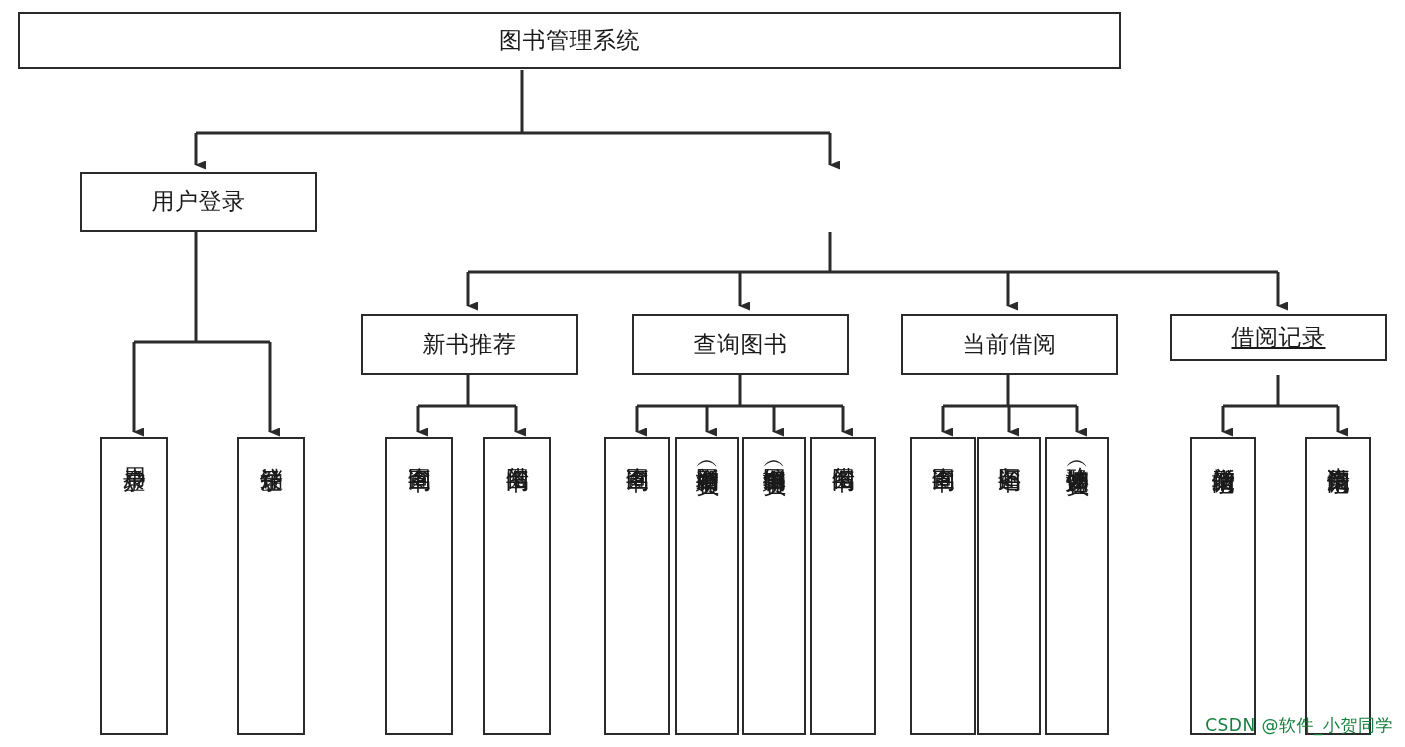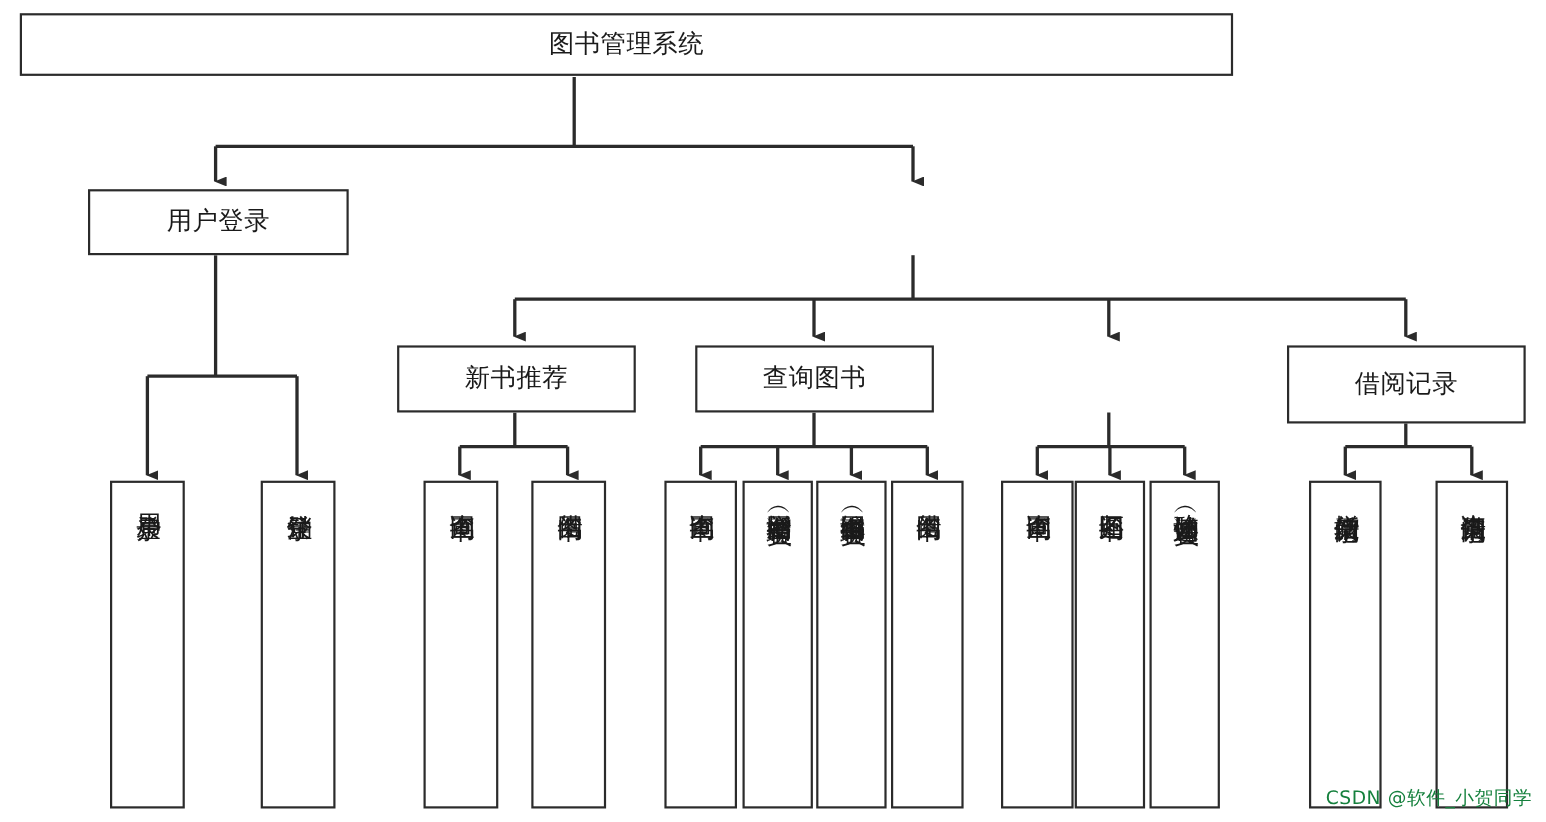--- a/index.html
+++ b/index.html
@@ -137,22 +137,25 @@
 
 
   <div class="node horiz" style="left:361px; top:314px; width:217px; height:61px;">
     <span class="label">新书推荐</span>
   </div>
 
   <div class="node horiz" style="left:632px; top:314px; width:217px; height:61px;">
     <span class="label">查询图书</span>
   </div>
 
-
-  <div class="node horiz" style="left:1170px; top:314px; width:217px; height:71px;">
+  <div class="node horiz" style="left:901px; top:314px; width:217px; height:61px;">
+    <span class="label">当前借阅</span>
+  </div>
+
+  <div class="node horiz" style="left:1170px; top:314px; width:217px; height:47px;text-decoration:underline;">
     <span class="label">借阅记录</span>
   </div>
 
   <div class="node vert" style="left:100px; top:437px; width:68px; height:298px;">
     <span class="label">用户登录</span>
   </div>
 
   <div class="node vert" style="left:237px; top:437px; width:68px; height:298px;">
     <span class="label">注销登录</span>
   </div>

